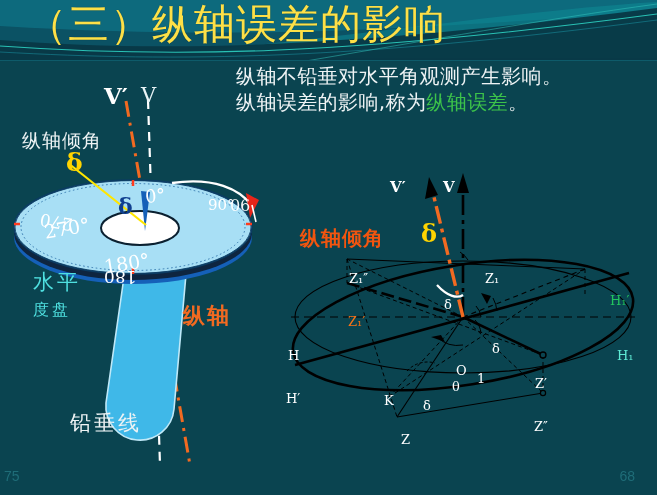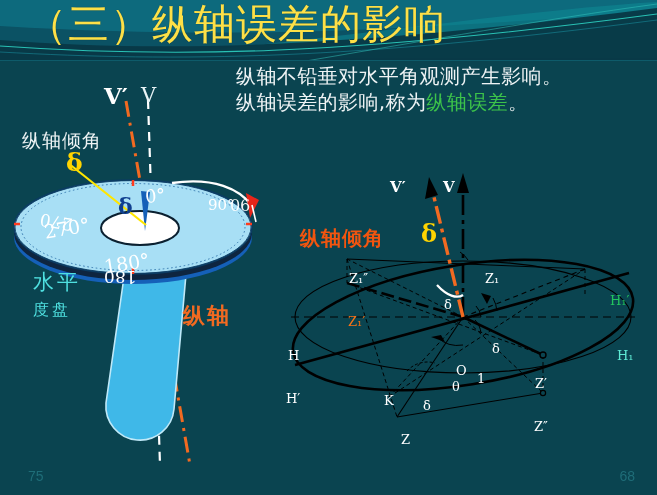--- a/index.html
+++ b/index.html
@@ -34,21 +34,21 @@
     font-size:20px;line-height:25.5px;
     letter-spacing:.4px;
   }
   .para .hl{color:#3cc24a;}
   
   .lab{position:absolute;white-space:nowrap;line-height:1;}
   .cjk{font-family:"DejaVu Sans","Liberation Sans",sans-serif;}
   .serif{font-family:"DejaVu Serif","Liberation Serif",serif;}
   
   .pg{position:absolute;bottom:11px;font-size:14px;color:#1f6d78;font-family:"Liberation Sans",sans-serif;}
-  .pg.l{left:28px;}
+  .pg.l{left:4px;}
   .pg.r{right:22px;}
 </style>
 </head>
 <body>
 
 <div id="slide">
 
   <div class="hdr">
     <div class="hdr-bg"></div>
     <svg width="657" height="62" viewBox="0 0 657 62">
@@ -122,20 +122,21 @@
   <div class="lab serif" style="left:208px;top:198px;font-size:15px;color:#ffffff;">90°</div>
   <div class="lab serif" style="left:230px;top:196px;font-size:16px;color:#ffffff;transform:rotate(180deg);opacity:.95;">90</div>
   <div class="lab serif" style="left:104px;top:254px;font-size:19px;color:#ffffff;transform:rotate(-9deg);">180°</div>
   <div class="lab serif" style="left:104px;top:268px;font-size:17px;color:#ffffff;transform:rotate(180deg);">180</div>
   <div class="lab serif" style="left:44px;top:219px;font-size:19px;color:#ffffff;transform:rotate(-10deg);">270°</div>
   <div class="lab serif" style="left:40px;top:213px;font-size:17px;color:#ffffff;transform:rotate(190deg);">270</div>
 
   <div class="lab cjk" style="left:33px;top:272px;font-size:21px;color:#4fe0e0;letter-spacing:3px;">水平</div>
   <div class="lab cjk" style="left:33px;top:302px;font-size:16px;color:#4fe0e0;letter-spacing:3px;">度盘</div>
   <div class="lab cjk" style="left:163px;top:305px;font-size:22px;font-weight:700;color:#f26a21;letter-spacing:2px;margin-left:20px;">纵轴</div>
+  <div class="lab cjk" style="left:70px;top:413px;font-size:21px;color:#eef3f4;letter-spacing:3px;">铅垂线</div>
 
   <svg width="375" height="310" viewBox="0 0 375 310" style="position:absolute;left:285px;top:165px;">
     <g stroke="#000000" fill="none">
 
       <ellipse cx="178" cy="152" rx="168" ry="56" stroke-width="1.1"></ellipse>
 
       <ellipse cx="178" cy="160" rx="172" ry="60" stroke-width="2.6" transform="rotate(-9 178 160)"></ellipse>
 
       <line x1="6" y1="152" x2="350" y2="152" stroke-width="1.1" stroke-dasharray="8 5"></line>
 

